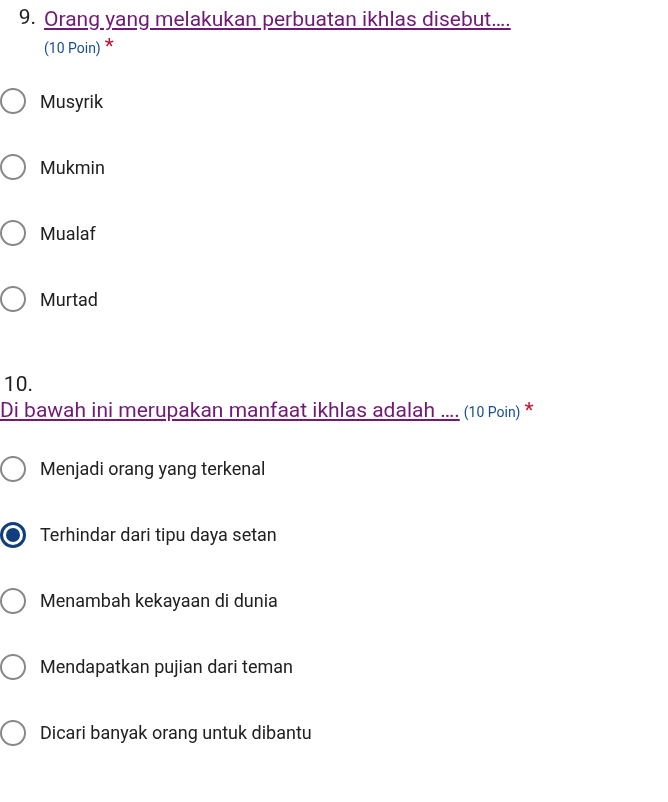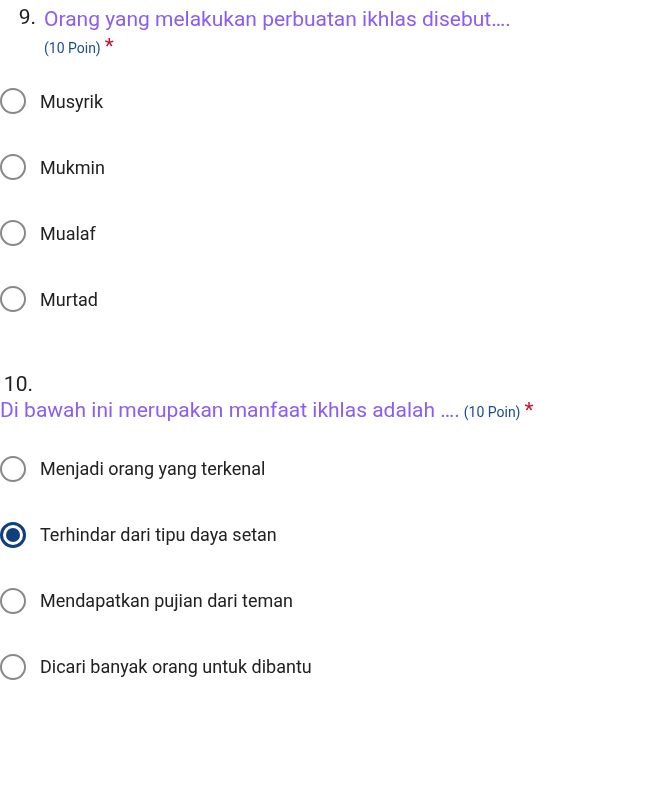--- a/index.html
+++ b/index.html
@@ -28,22 +28,23 @@
       color: #212121;
       margin-right: 8px;
       min-width: 28px;
       text-align: right;
     }
     .question-text-wrap {
       flex: 1;
     }
     .question-text {
       font-size: 21px;
-      color: #8b5cf6;
+      color: #701a75;
       line-height: 1.4;
+      text-decoration: underline;
     }
     .points {
       font-size: 14px;
       color: #1a4d8f;
     }
     .required {
       color: #c8102e;
       font-size: 21px;
     }
     .options {
@@ -144,20 +145,24 @@
     <div class="option-row">
       <div class="radio"></div>
       <span class="option-label">Menjadi orang yang terkenal</span>
     </div>
     <div class="option-row">
       <div class="radio selected"></div>
       <span class="option-label">Terhindar dari tipu daya setan</span>
     </div>
     <div class="option-row">
       <div class="radio"></div>
+      <span class="option-label">Menambah kekayaan di dunia</span>
+    </div>
+    <div class="option-row">
+      <div class="radio"></div>
       <span class="option-label">Mendapatkan pujian dari teman</span>
     </div>
     <div class="option-row">
       <div class="radio"></div>
       <span class="option-label">Dicari banyak orang untuk dibantu</span>
     </div>
   </div>
 </div>
 
 </body></html>

